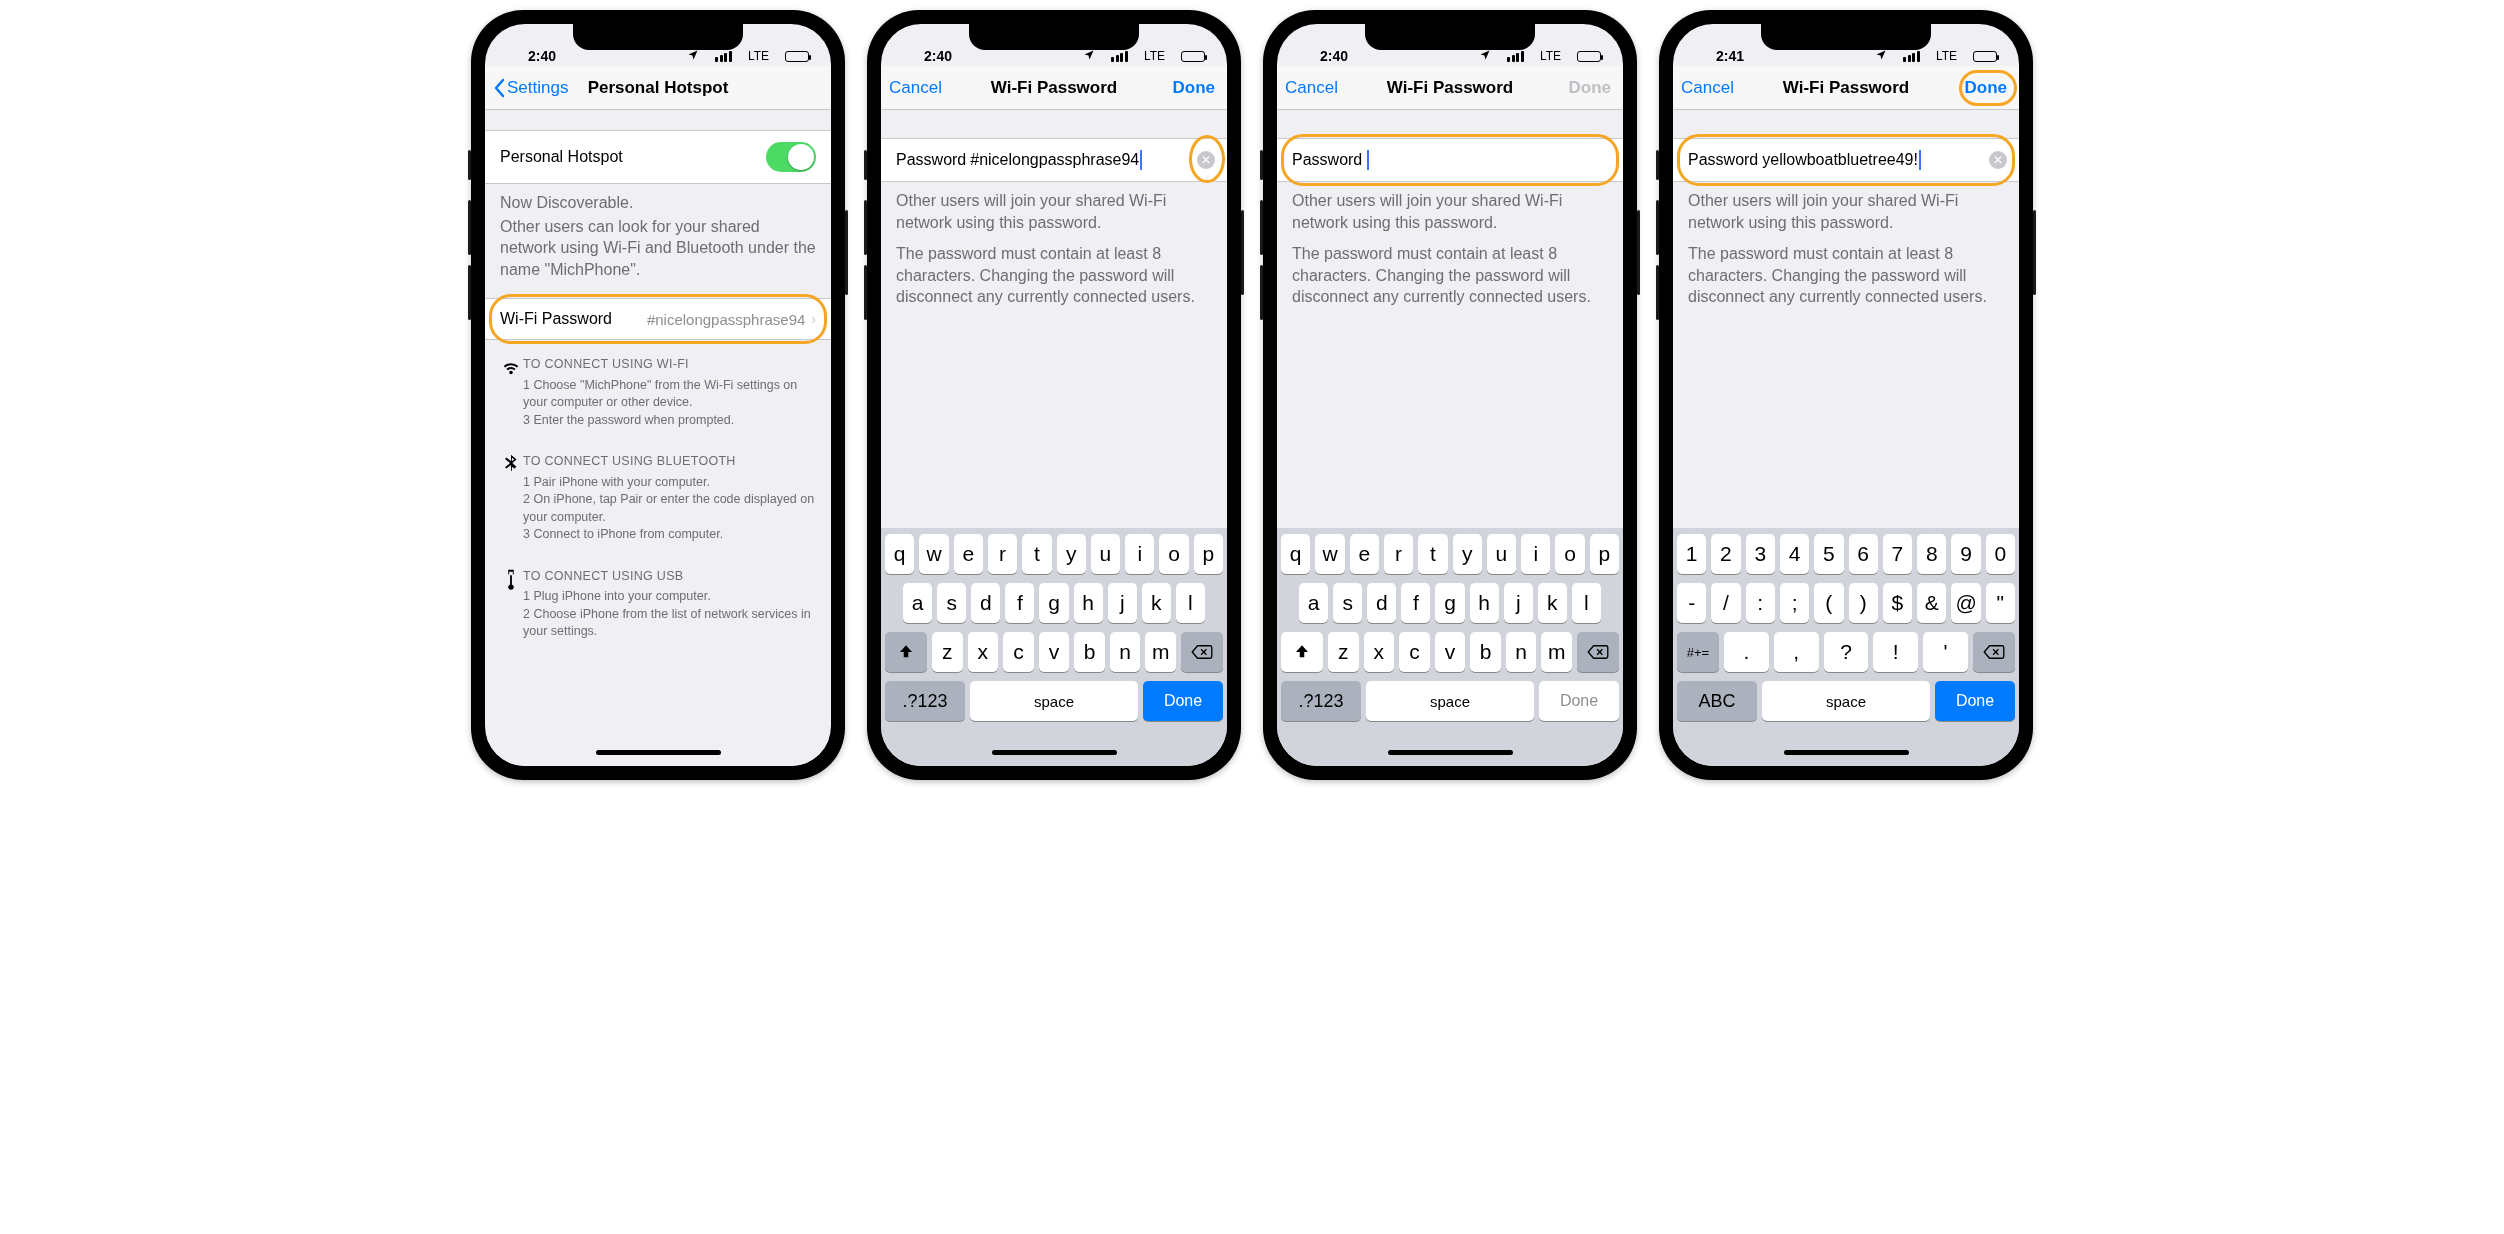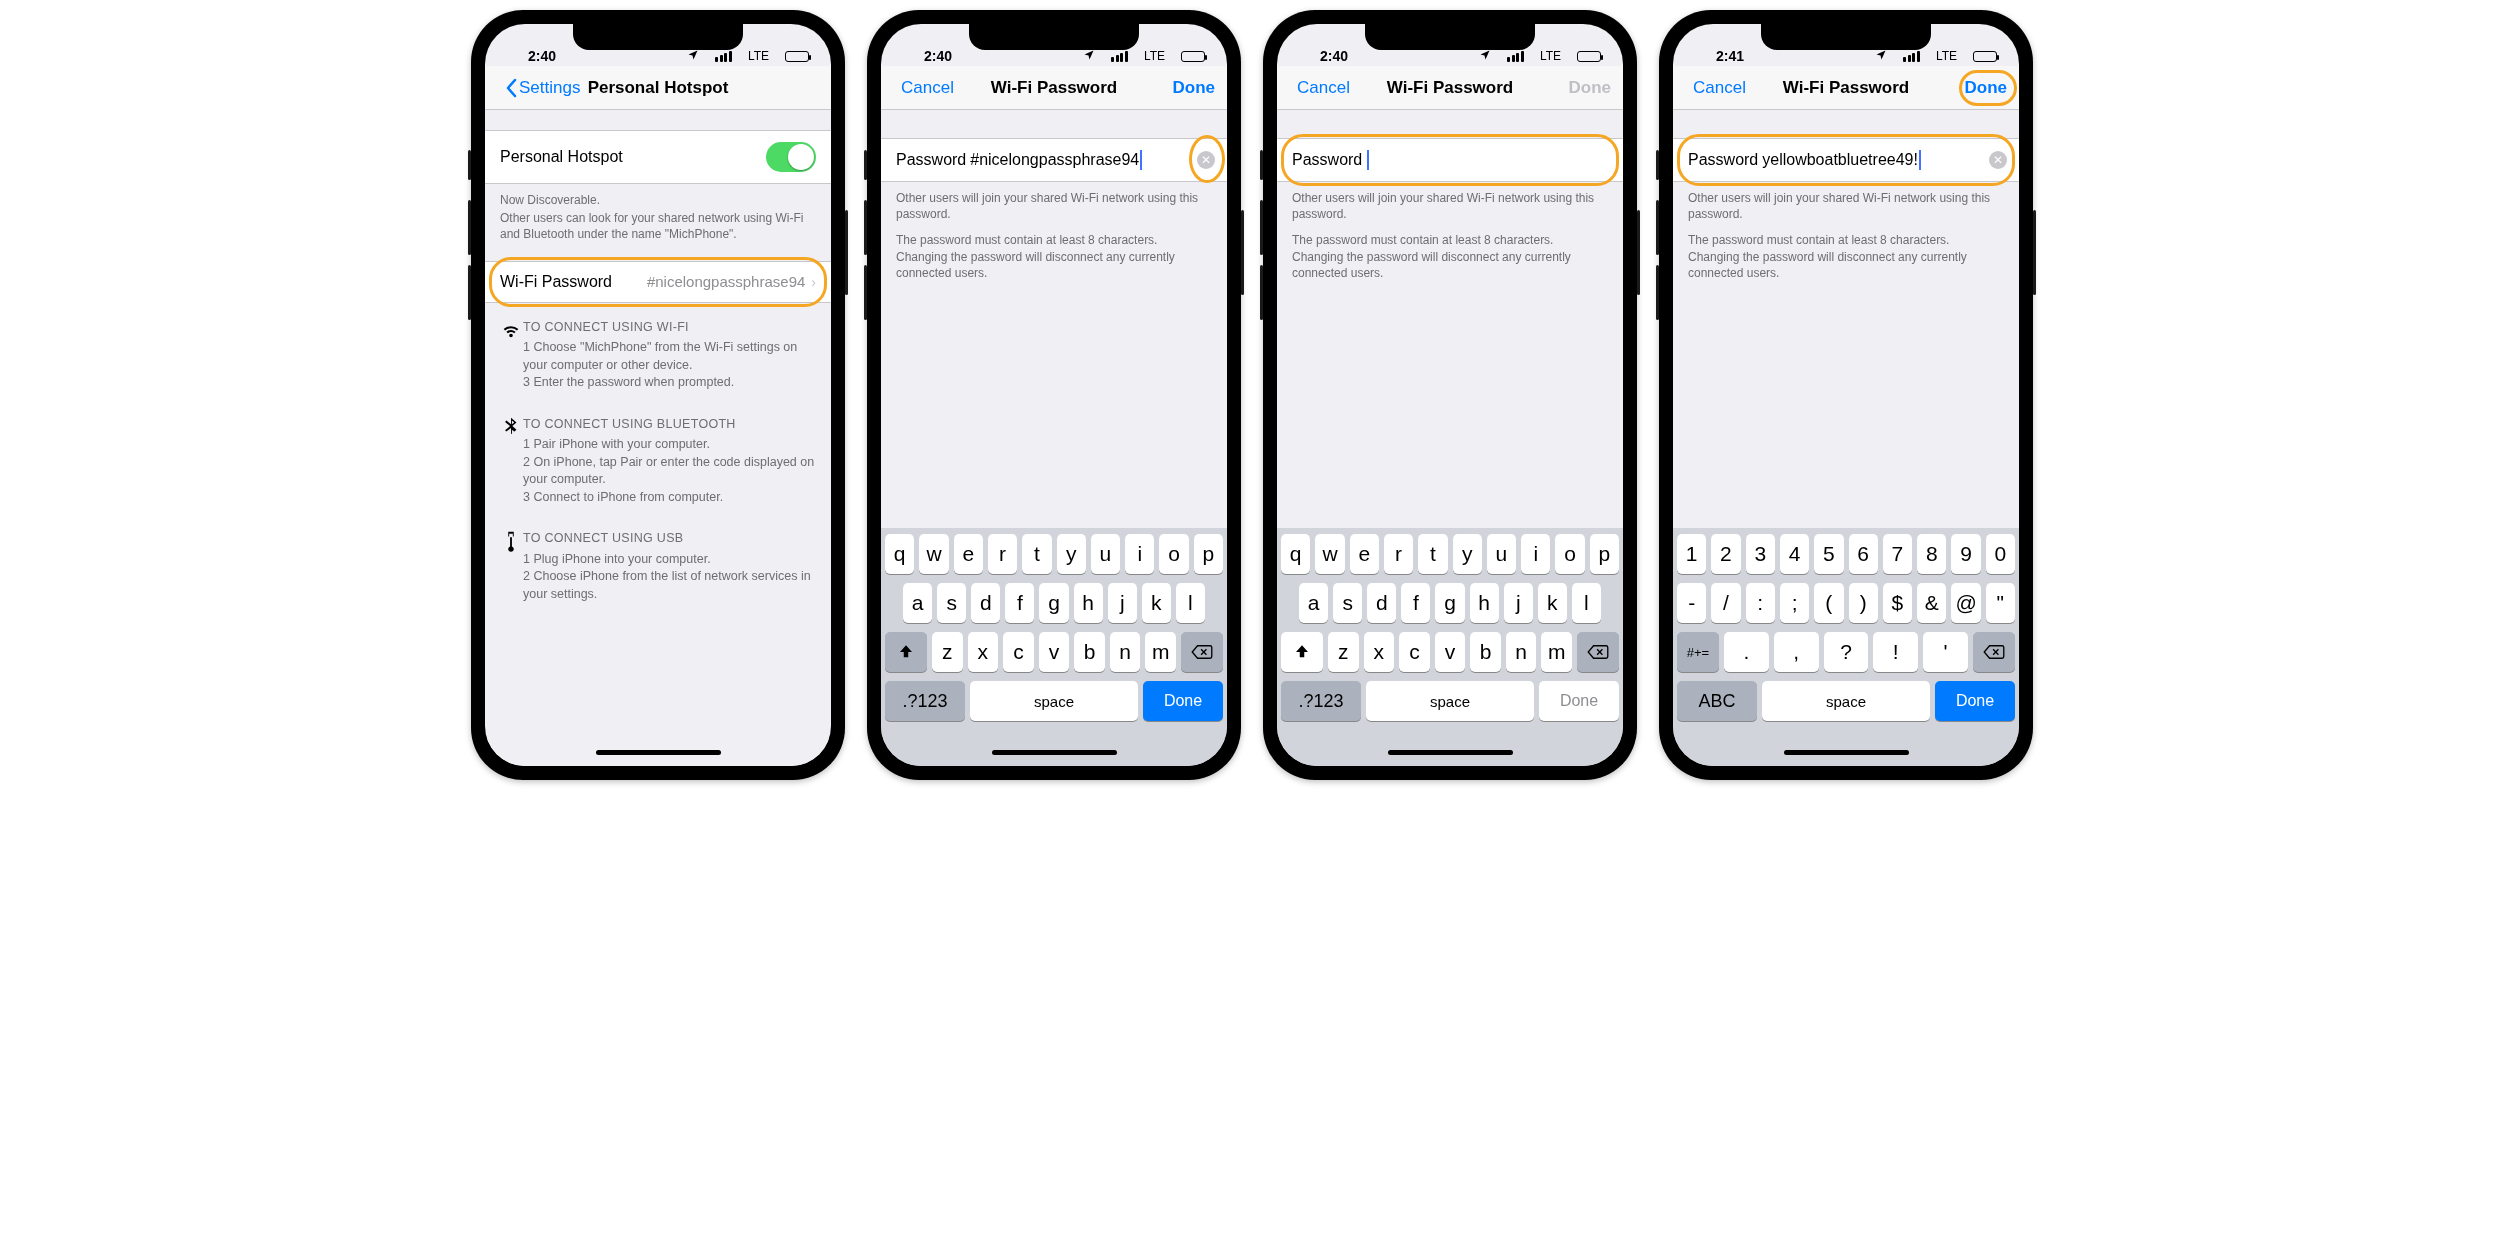--- a/index.html
+++ b/index.html
@@ -73,21 +73,21 @@
   
   .navbar {
     height:44px;
     display:flex;
     align-items:center;
     justify-content:center;
     position:relative;
     border-bottom:0.5px solid #c8c7cc;
     background:#f7f7f8;
   }
-  .nav-left { position:absolute; left:20px; display:flex; align-items:center; color:#007aff; font-size:17px; gap:2px;}
+  .nav-left { position:absolute; left:8px; display:flex; align-items:center; color:#007aff; font-size:17px; gap:2px;}
   .nav-right { position:absolute; right:12px; color:#007aff; font-size:17px; font-weight:600;}
   .nav-right.disabled, .nav-left.disabled { color:#bfbfc5; }
   .nav-title { font-size:17px; font-weight:600; color:#000; }
   .chev-left { width:12px; height:20px; }
   .chev-left svg { width:100%; height:100%; }
   
   .content { flex:1; overflow:hidden; display:flex; flex-direction:column; }
   .group-top { margin-top:28px; }
   .cell {
     background:#fff;
@@ -101,21 +101,21 @@
     color:#000;
     position:relative;
   }
   .cell .value { color:#8e8e93; font-size:15px; }
   .cell .chev { color:#c7c7cc; margin-left:6px; font-size:14px;}
   .toggle {
     width:50px; height:30px; background:#4cd964; border-radius:15px; position:relative;
   }
   .toggle::after { content:""; position:absolute; right:2px; top:2px; width:26px; height:26px; background:#fff; border-radius:50%; box-shadow:0 1px 2px rgba(0,0,0,.3);}
   .footer-txt {
-    color:#6d6d72; font-size:12px; line-height:1.35;
+    color:#6d6d72; font-size:16px; line-height:1.35;
     padding:8px 15px 0;
   }
   .instr {
     display:flex; gap:1px; padding:16px 15px 8px;
   }
   .instr .icon { width:22px; flex-shrink:0; color:#000; }
   .instr .icon svg { width:22px; height:22px; }
   .instr-body { font-size:12.5px; color:#6d6d72; line-height:1.4;}
   .instr-title { text-transform:uppercase; letter-spacing:.3px; margin-bottom:3px; }
   .clear-btn {

